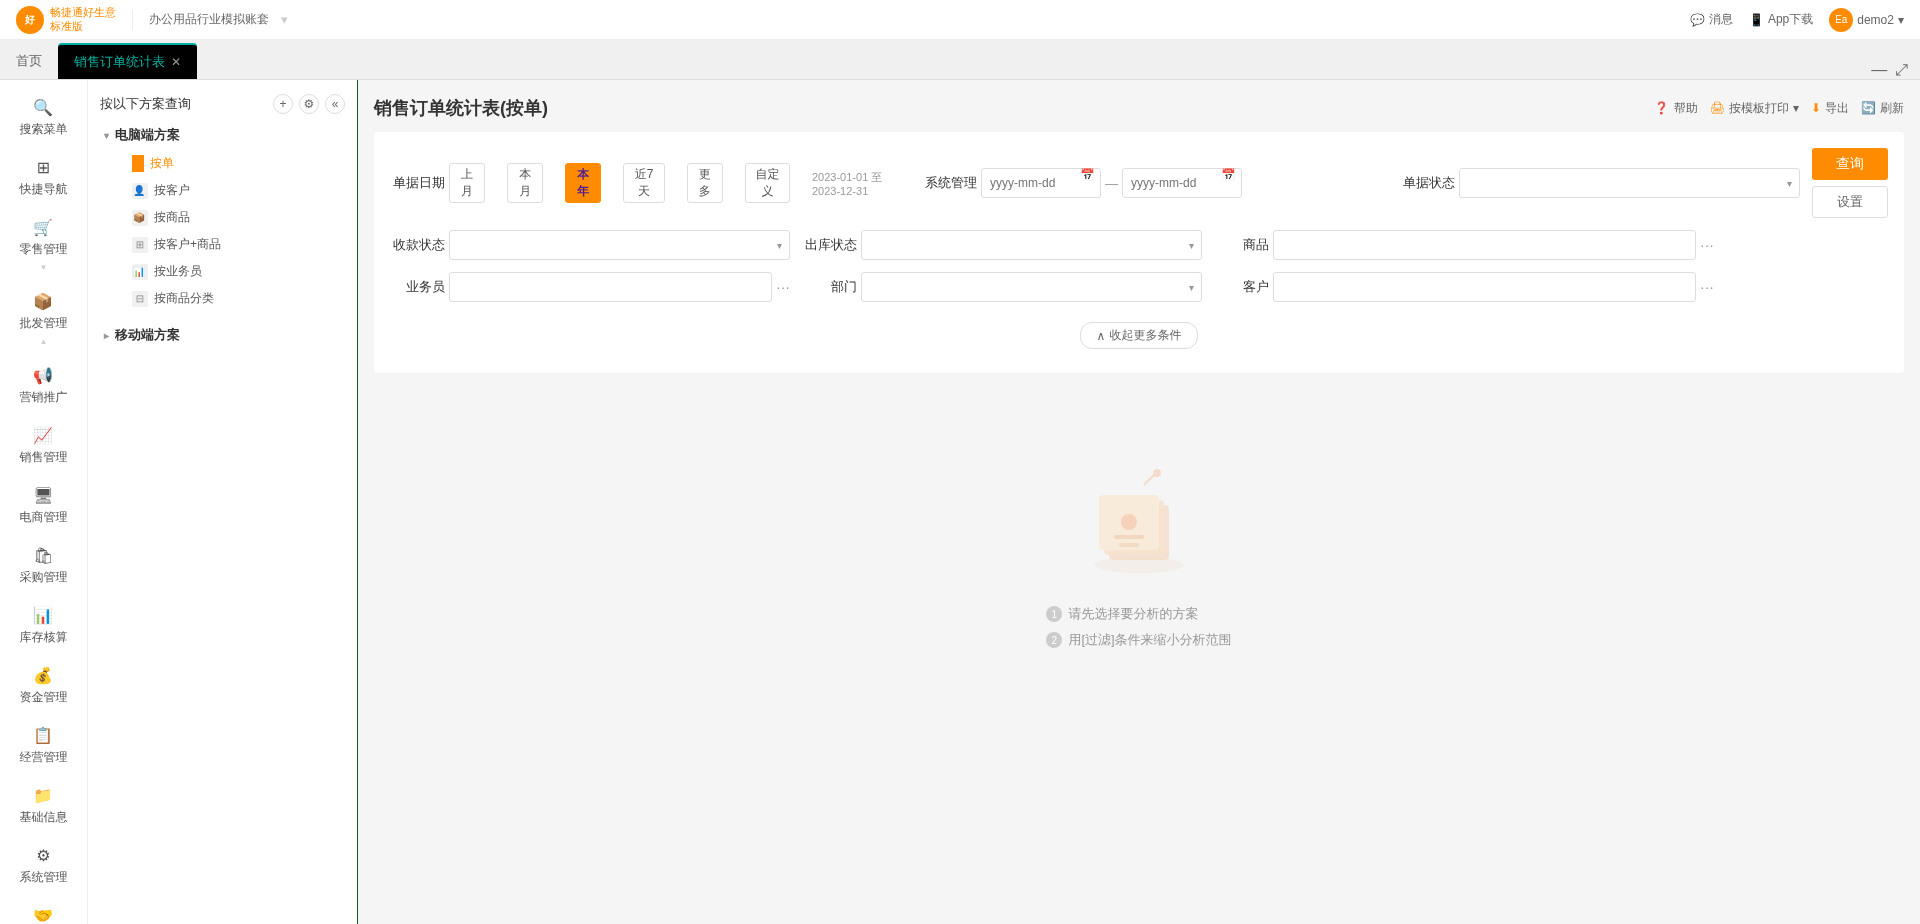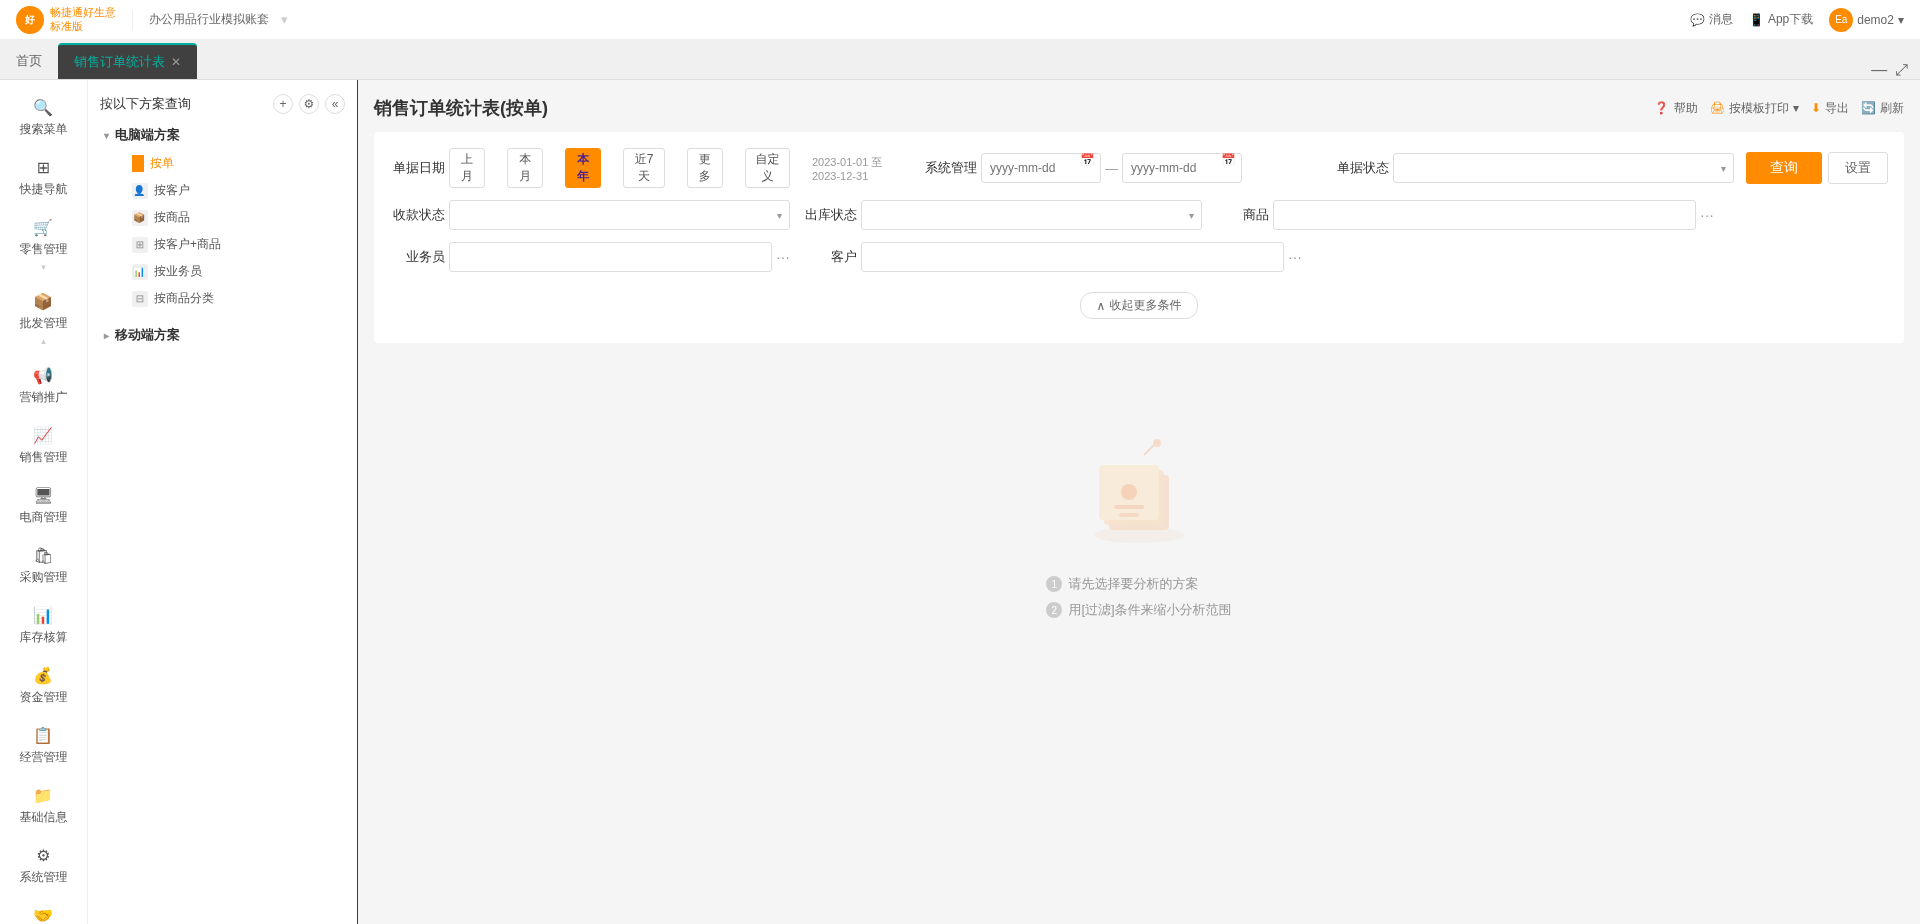--- a/index.html
+++ b/index.html
@@ -15,21 +15,21 @@
     .breadcrumb-text { color: #666; font-size: 12px; }
     .breadcrumb-arrow { color: #ccc; margin: 0 4px; }
     .top-bar-right { display: flex; align-items: center; gap: 16px; }
     .top-right-item { display: flex; align-items: center; gap: 4px; color: #666; font-size: 12px; cursor: pointer; }
     .avatar { width: 24px; height: 24px; background: #ff8c00; border-radius: 50%; display: flex; align-items: center; justify-content: center; color: #fff; font-size: 10px; }
 
     
     .tab-bar { height: 40px; background: #f0f0f0; display: flex; align-items: flex-end; padding: 0 0 0 0; border-bottom: 1px solid #ddd; }
     .tab-item { height: 36px; padding: 0 16px; display: flex; align-items: center; gap: 6px; font-size: 13px; cursor: pointer; border-radius: 4px 4px 0 0; color: #666; }
     .tab-item.home { background: transparent; color: #666; }
-    .tab-item.active { background: #404040; color: #00b0a0; border-top: 2px solid #00b0a0; }
+    .tab-item.active { background: #000000; color: #00b0a0; border-top: 2px solid #00b0a0; }
     .tab-close { font-size: 12px; color: #999; cursor: pointer; }
     .tab-bar-actions { margin-left: auto; display: flex; align-items: center; gap: 8px; padding: 0 12px; }
     .tab-action-btn { color: #666; font-size: 16px; cursor: pointer; }
 
     
     .main-layout { display: flex; height: calc(924px - 80px); }
 
     
     .sidebar { width: 88px; background: #fff; border-right: 1px solid #eee; display: flex; flex-direction: column; align-items: center; padding-top: 8px; }
     .sidebar-item { width: 100%; padding: 10px 0; display: flex; flex-direction: column; align-items: center; gap: 4px; cursor: pointer; color: #555; font-size: 12px; }
@@ -86,21 +86,21 @@
     
     .empty-state { display: flex; flex-direction: column; align-items: center; justify-content: center; padding: 80px 0; }
     .empty-icon { width: 120px; height: 120px; margin-bottom: 20px; opacity: 0.6; }
     .empty-tips { display: flex; flex-direction: column; gap: 8px; }
     .empty-tip-item { display: flex; align-items: center; gap: 6px; font-size: 13px; color: #999; }
     .tip-num { width: 16px; height: 16px; background: #ccc; border-radius: 50%; display: flex; align-items: center; justify-content: center; color: #fff; font-size: 10px; flex-shrink: 0; }
 
     
     .search-btn { height: 32px; padding: 0 24px; background: #ff8c00; color: #fff; border: none; border-radius: 3px; font-size: 14px; cursor: pointer; }
     .setting-btn { height: 32px; padding: 0 16px; background: #fff; color: #666; border: 1px solid #ddd; border-radius: 3px; font-size: 13px; cursor: pointer; }
-    .btn-group { display: flex; flex-direction: row; gap: 6px; }
+    .btn-group { display: flex; flex-direction: column; gap: 6px; }
     .filter-wrapper { position: relative; }
   </style>
 </head>
 <body>
 
 <div class="top-bar">
   <div class="top-bar-left">
     <div class="logo-area">
       <div class="logo-icon">好</div>
       <div class="logo-text">
@@ -350,20 +350,28 @@
               <span class="ellipsis-btn">···</span>
             </div>
             <div style="width:100px;"></div>
           </div>
 
           <div class="filter-row">
             <div class="filter-field" style="flex:1; min-width:280px; max-width:400px;">
               <span class="filter-label">业务员</span>
               <input type="text" class="filter-input" style="flex: 1 1 0%;">
               <span class="ellipsis-btn">···</span>
+            </div>
+            <div class="filter-field" style="flex:1; min-width:280px; max-width:400px;">
+              <span class="filter-label">部门</span>
+              <div class="select-wrapper" style="flex:1;">
+                <select class="filter-select" style="width:100%;">
+                  <option value=""></option>
+                </select>
+              </div>
             </div>
             <div class="filter-field" style="flex:1; min-width:280px; max-width:500px;">
               <span class="filter-label">客户</span>
               <input type="text" class="filter-input" style="flex: 1 1 0%;">
               <span class="ellipsis-btn">···</span>
             </div>
             <div style="width:100px;"></div>
           </div>
 
           <div class="collapse-row">

